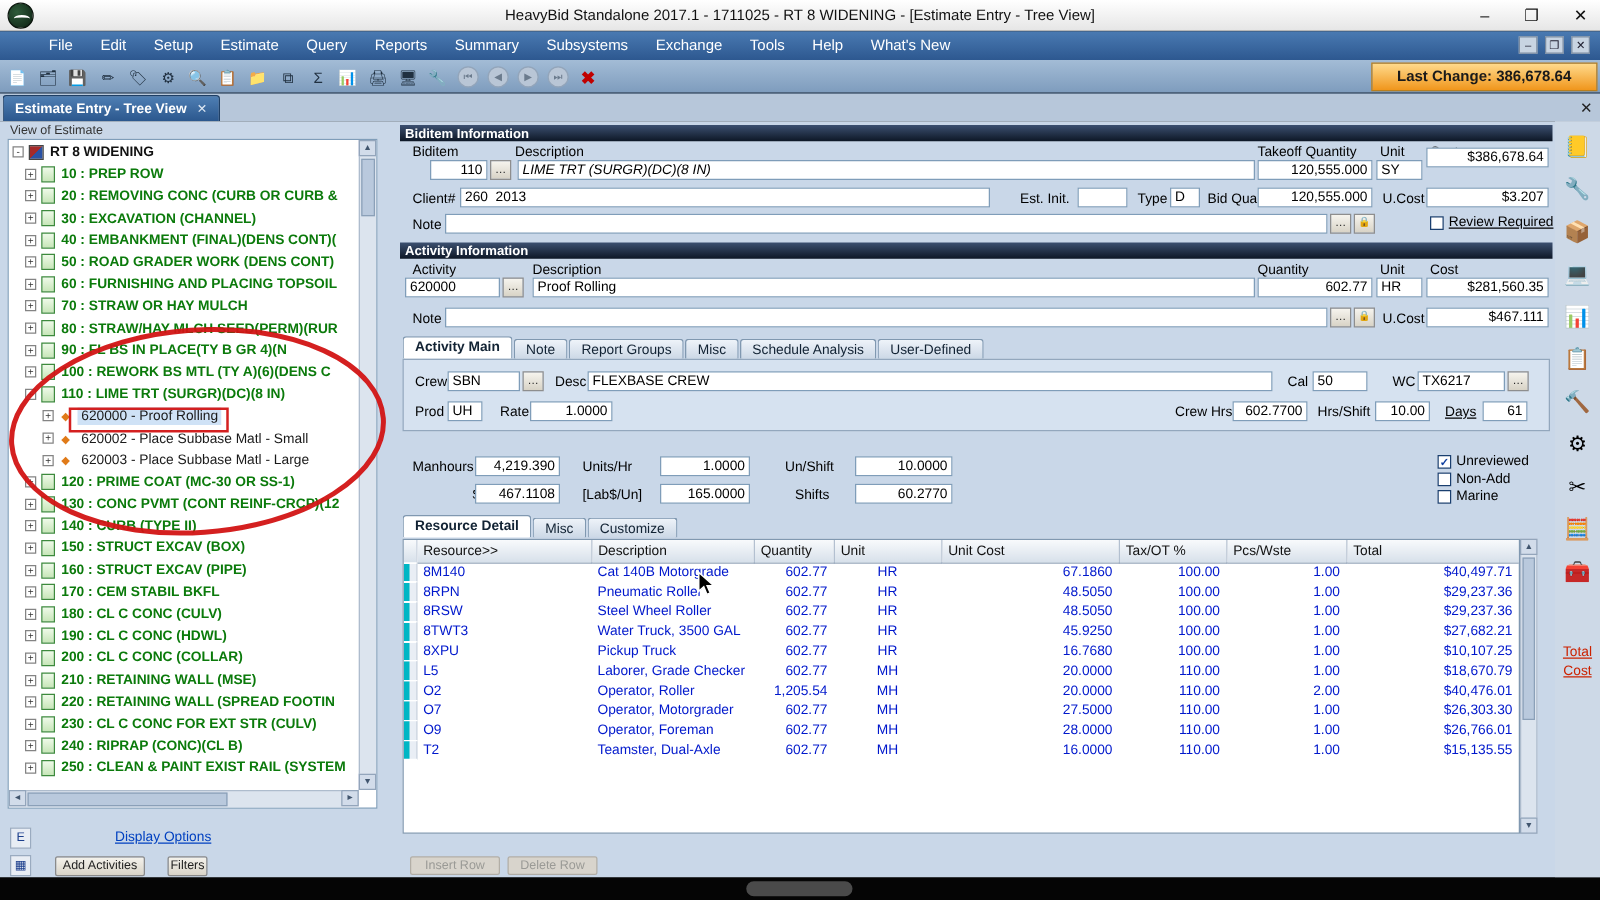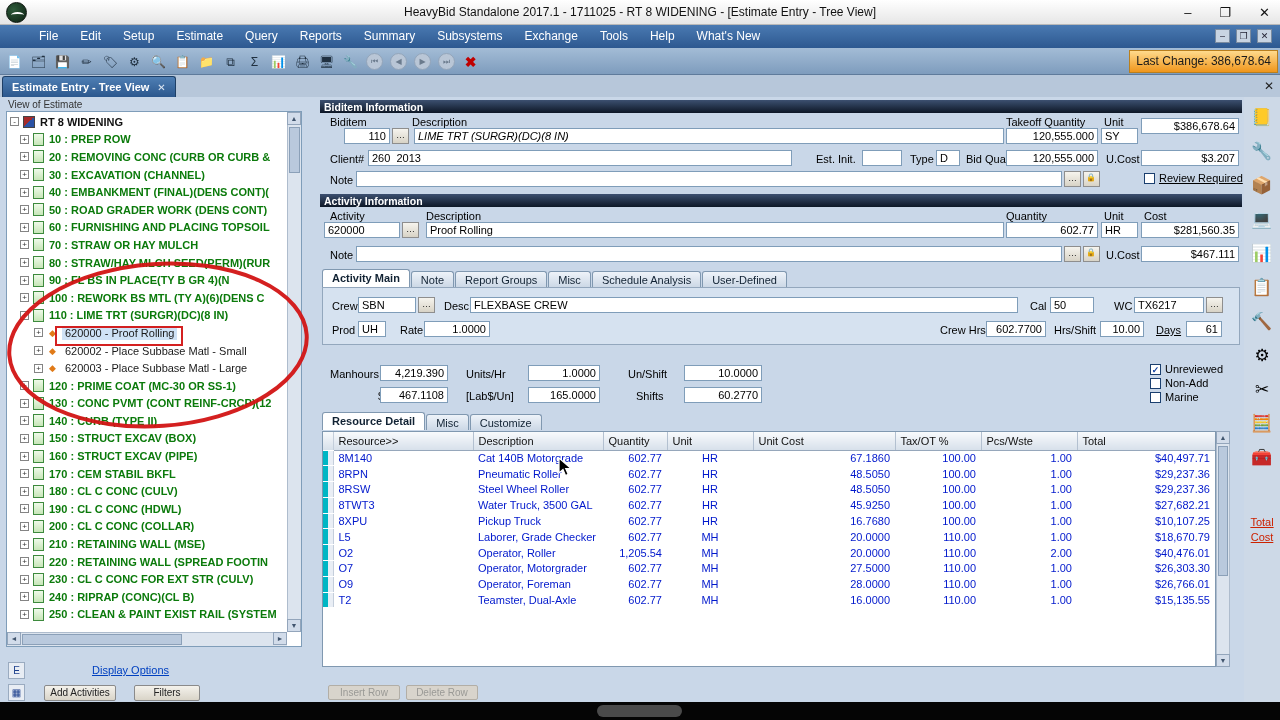--- a/index.html
+++ b/index.html
@@ -28,23 +28,23 @@
 
   
   .toolbar { position:absolute; left:0; top:48px; width:1280px; height:27px;
     background:linear-gradient(#a3bcd6,#7e9cbd); border-bottom:1px solid #5f7b9b; }
   .toolbar-icons { position:absolute; left:4px; top:2px; height:23px; display:flex; align-items:center; gap:3px; }
   .tbi { width:21px; height:21px; display:flex; align-items:center; justify-content:center;
     font-size:12px; color:#203040; }
   .tbi.nav { width:17px; height:17px; background:#b9c6d6; border:1px solid #93a5ba; border-radius:50%;
     font-size:8px; color:#6b7b8d; margin:0 2px; }
   .tbi.cancel { color:#c00000; font-size:14px; font-weight:bold; }
-  .lastchange { position:absolute; right:2px; top:2px; height:23px; padding:0 6px;
+  .lastchange { position:absolute; right:2px; top:2px; height:23px; padding:0 20px;
     background:linear-gradient(#ffda8c,#f0961c); border:1px solid #b97f1e; color:#1a1a1a;
-    font-size:12px; font-weight:normal; line-height:21px; }
+    font-size:12px; font-weight:bold; line-height:21px; }
 
   
   .tabbar { position:absolute; left:0; top:75px; width:1280px; height:22px; background:#b7c7da; }
   .doc-tab { position:absolute; left:2px; top:1px; height:21px; display:flex; align-items:center; gap:8px;
     background:linear-gradient(#4f7fb4,#2b578d); color:#fff; font-size:11px; font-weight:bold;
     padding:0 9px; border:1px solid #1e3f66; border-bottom:none; border-radius:3px 3px 0 0; }
   .doc-tab .tab-close { color:#dce6f2; font-size:10px; font-weight:normal; }
   .tabbar-close { position:absolute; right:6px; top:4px; font-size:12px; color:#222; }
 
   
@@ -370,21 +370,21 @@
           <span class="sarrow" style="left:0;top:-1px;">◄</span>
           <div class="sthumb" style="left:15px;top:1px;height:11px;width:160px;"></div>
           <span class="sarrow" style="right:0;top:-1px;">►</span>
         </div>
       </div>
 
       <div class="iconbtn" style="left:2px;top:563px;">E</div>
       <div class="iconbtn" style="left:2px;top:585px;">▦</div>
       <span class="link" style="position:absolute;left:86px;top:565px;">Display Options</span>
       <div class="sbtn" style="left:38px;top:586px;width:72px;">Add Activities</div>
-      <div class="sbtn" style="left:128px;top:586px;width:66px;">Filters</div>
+      <div class="sbtn" style="left:128px;top:586px;width:32px;">Filters</div>
     </div>
 
     <div class="form-panel">
 
       <div class="hdr" style="top:3px;">Biditem Information</div>
       <span class="lbl" style="left:12px;top:19px;">Biditem</span>
       <span class="lbl" style="left:94px;top:19px;">Description</span>
       <span class="lbl" style="left:688px;top:19px;">Takeoff Quantity</span>
       <span class="lbl" style="left:786px;top:19px;">Unit</span>
       <span class="lbl" style="left:826px;top:19px;">Cost</span>

